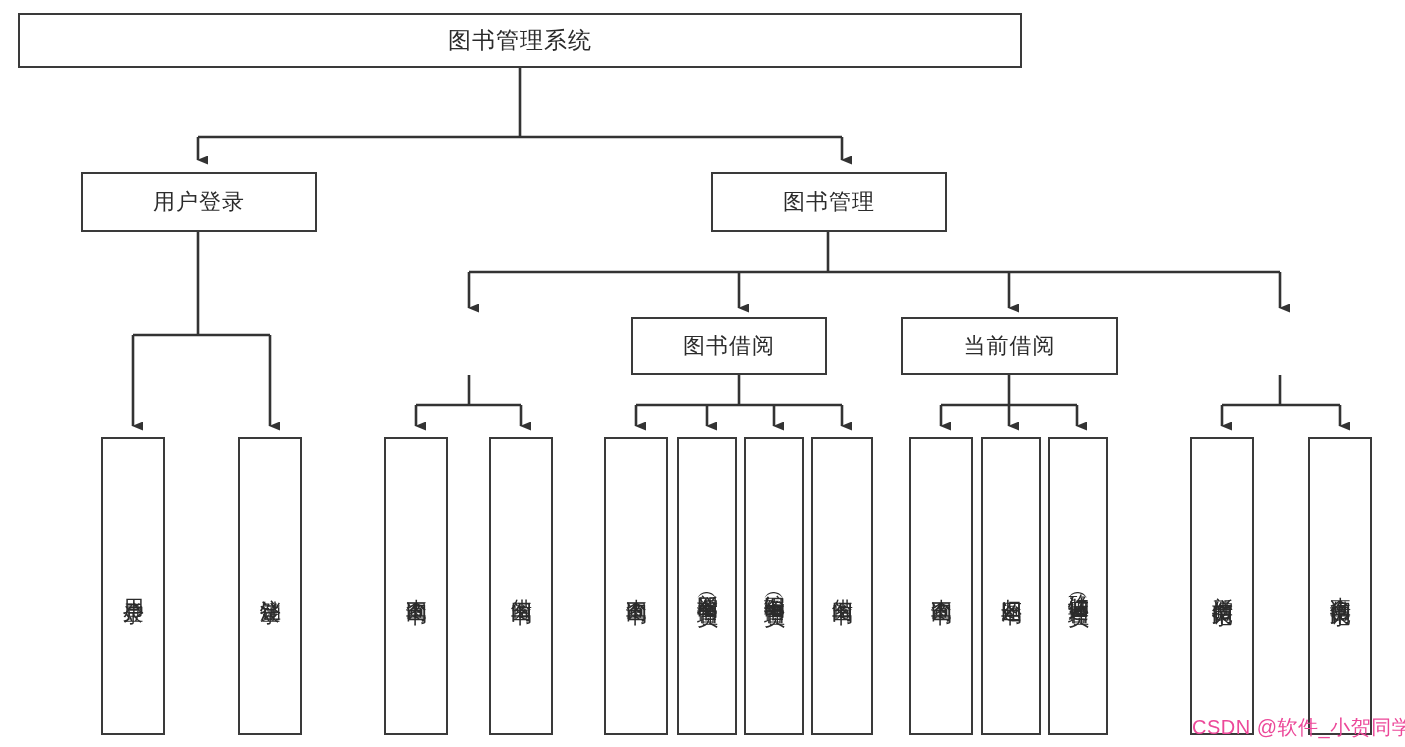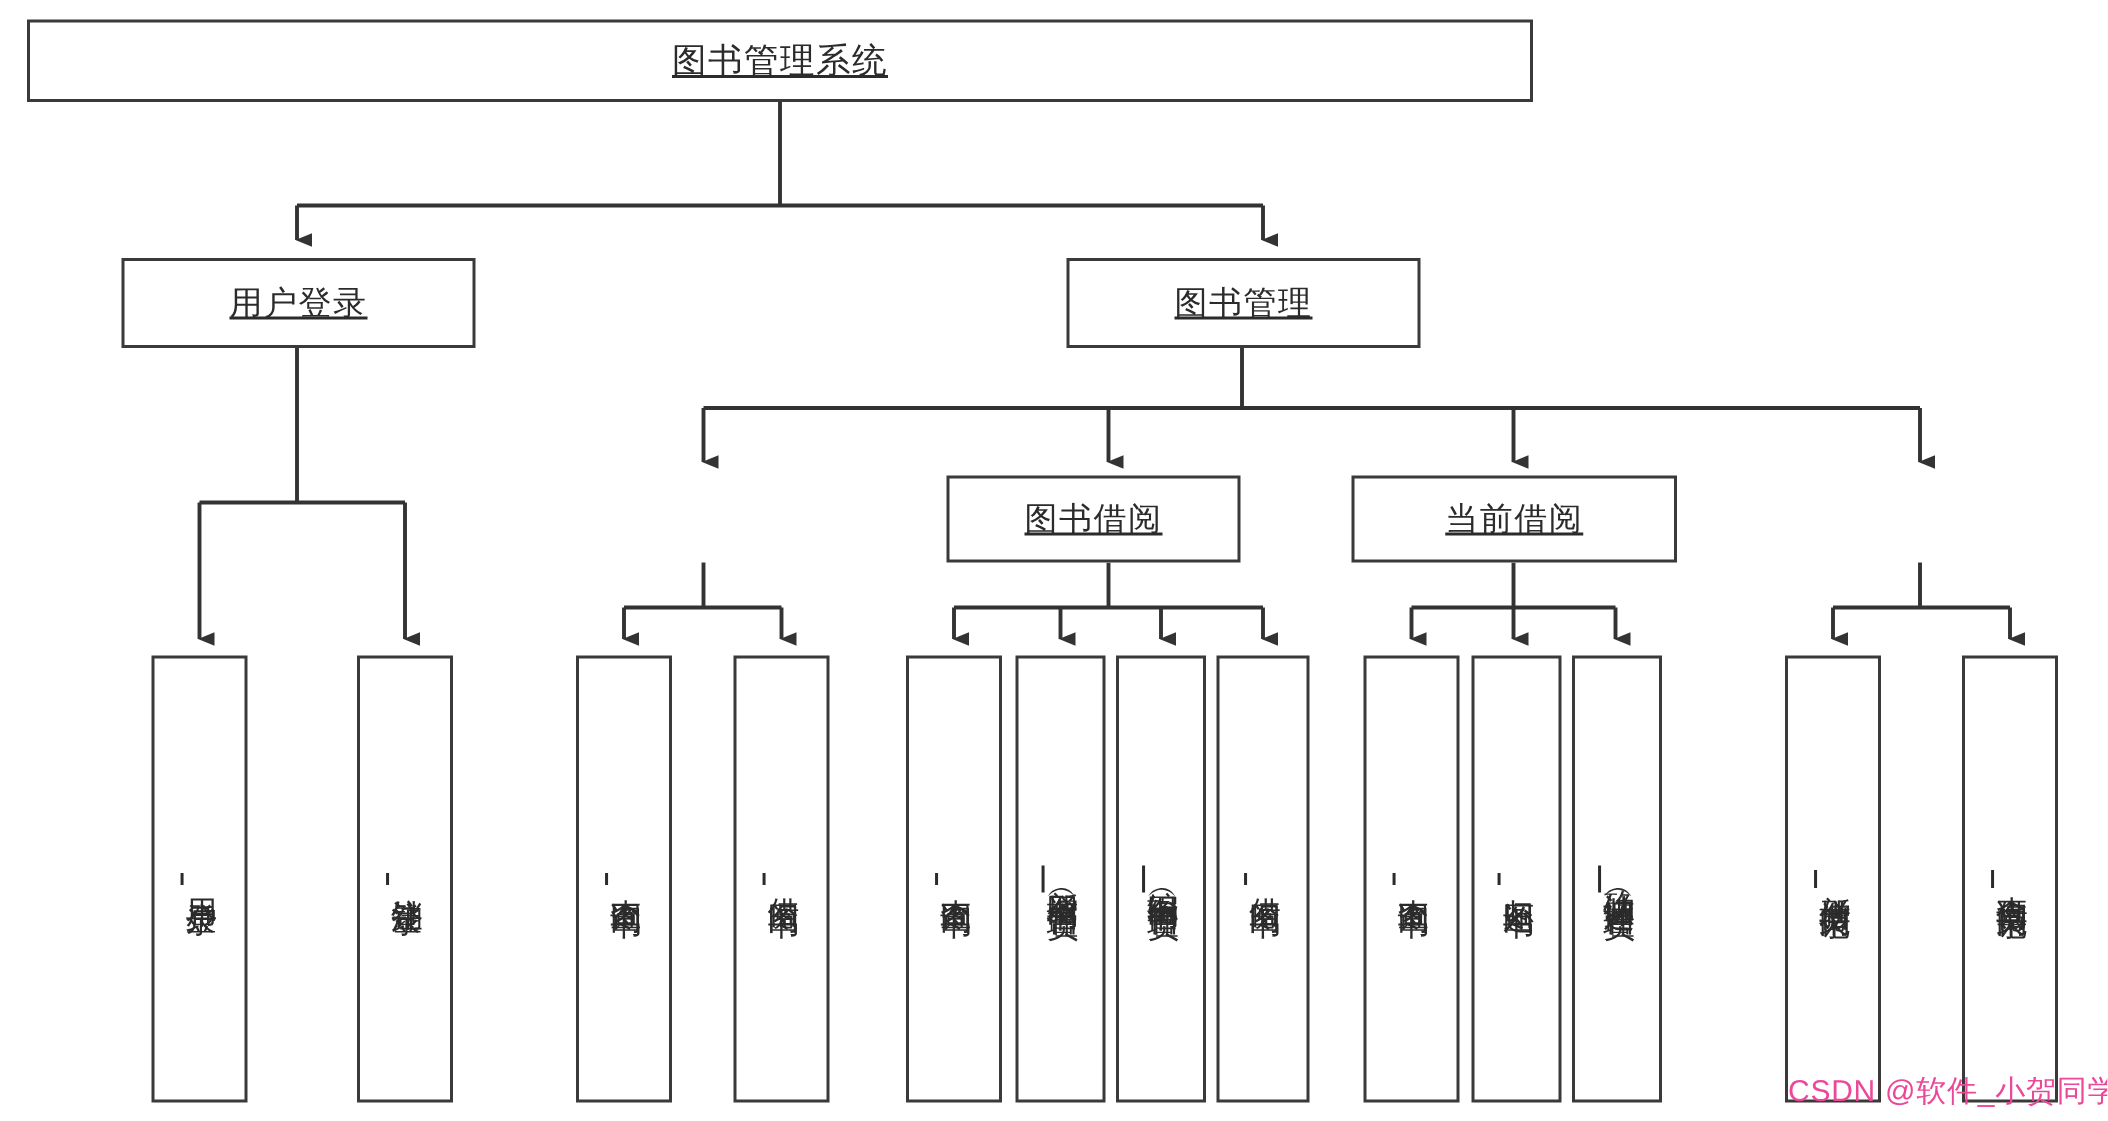--- a/index.html
+++ b/index.html
@@ -28,21 +28,20 @@
   }
   .node {
     position: absolute;
     box-sizing: border-box;
     background: #ffffff;
     border: 2px solid #3a3a3a;
     display: flex;
     align-items: center;
     justify-content: center;
     color: #2b2b2b;
-    text-decoration: underline;
   }
   .node-h .node-label {
     font-size: 22px;
     line-height: 1.2;
     letter-spacing: 1px;
     white-space: nowrap;
   }
   .node-v {
     align-items: center;
     justify-content: center;

